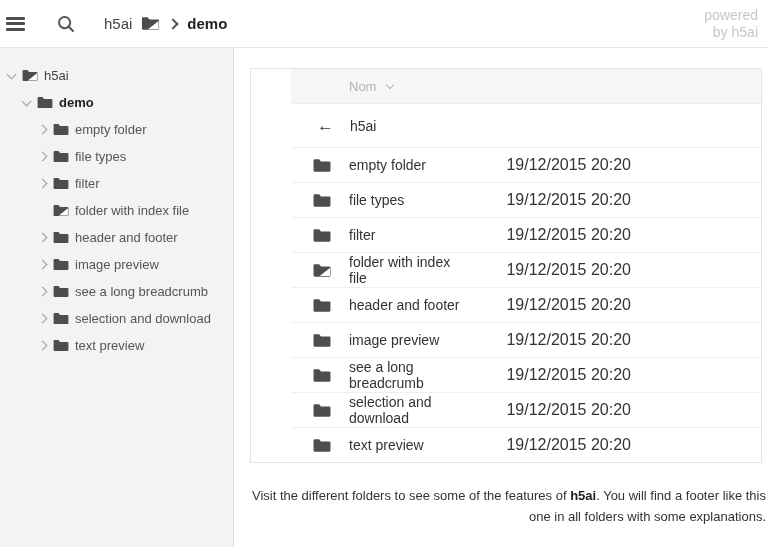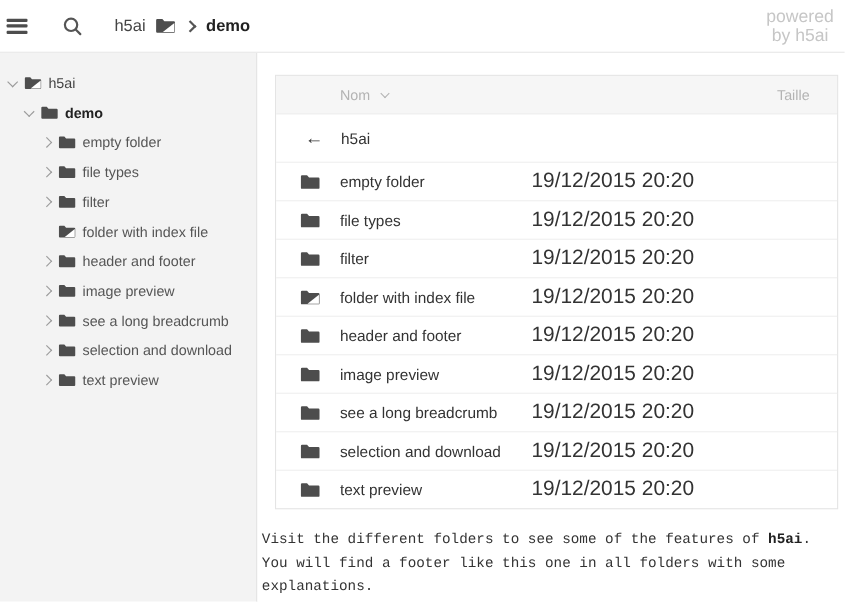--- a/index.html
+++ b/index.html
@@ -34,21 +34,21 @@
   .bc-folder { display: flex; margin-left: 9px; }
   .bc-chev {
     display: inline-block; width: 8px; height: 8px;
     border-style: solid; border-color: #555; border-width: 0 2px 2px 0;
     transform: rotate(-45deg);
     margin-left: 9px;
   }
   .crumb-current { font-size: 15px; font-weight: bold; color: #222; margin-left: 10px; cursor: pointer; }
   .powered {
     position: absolute; right: 10px; top: 7px;
-    text-align: center; font-size: 16px; line-height: 17px; color: #c6c6c6;
+    text-align: right; font-size: 14px; line-height: 17px; color: #c6c6c6;
     cursor: pointer;
   }
   .powered span { display: block; }
 
   
   .layout { display: flex; height: 499px; }
   .sidebar {
     width: 234px;
     background: #f3f3f3;
     border-right: 1px solid #dedede;
@@ -79,20 +79,21 @@
   .chev.right { transform: rotate(-45deg); }
   .tree-icon { display: flex; margin-left: 3px; margin-right: 6px; flex-shrink: 0; }
   .tree-label { }
 
   
   .listing {
     width: 512px;
     margin: 20px 0 0 16px;
     border: 1px solid #e4e4e4;
     background: #fff;
+    padding-left: 40px;
   }
   .thead {
     display: flex; align-items: center;
     height: 34px;
     background: #f6f6f6;
     color: #b3b3b3; font-size: 13px;
   }
   .col-name { flex: 1; display: flex; align-items: center; }
   .thead .col-name { padding-left: 58px; cursor: pointer; }
   .sort-chev {
@@ -118,28 +119,28 @@
   .prow .row-label { margin-left: 16px; }
   .frow {
     display: flex; align-items: center;
     height: 35px;
     border-top: 1px solid #efefef;
     font-size: 14px; color: #333;
     cursor: pointer;
   }
   .frow .col-name { padding-left: 22px; }
   .row-icon { display: flex; margin-right: 18px; flex-shrink: 0; }
-  .frow .col-date, .prow .col-date { font-size: 19px; color: #333; }
+  .frow .col-date, .prow .col-date { font-size: 16px; color: #333; }
 
   
   .note {
     width: 528px;
-    margin: 17px 0 0 4px;
-    text-align: left;
-    font-size: 13px; line-height: 21px; color: #333; font-family: Liberation Mono, monospace;
+    margin: 22px 0 0 4px;
+    text-align: right;
+    font-size: 13px; line-height: 21px; color: #333;
   }
   .note b { color: #222; }
 </style>
 </head>
 <body>
 
 <div class="topbar">
   <div class="hamburger">
     <span class="bar"></span>
     <span class="bar"></span>
@@ -297,21 +298,20 @@
   </aside>
 
   <main class="content">
 
     <div class="listing">
       <div class="thead">
         <div class="col-name">
           <span>Nom</span>
           <span class="sort-chev"></span>
         </div>
-        <div class="col-size">Taille</div>
       </div>
 
       <div class="prow">
         <span class="back-arrow">←</span>
         <span class="row-label">h5ai</span>
       </div>
 
       <div id="rows">
           <div class="frow">
             <div class="col-name">

